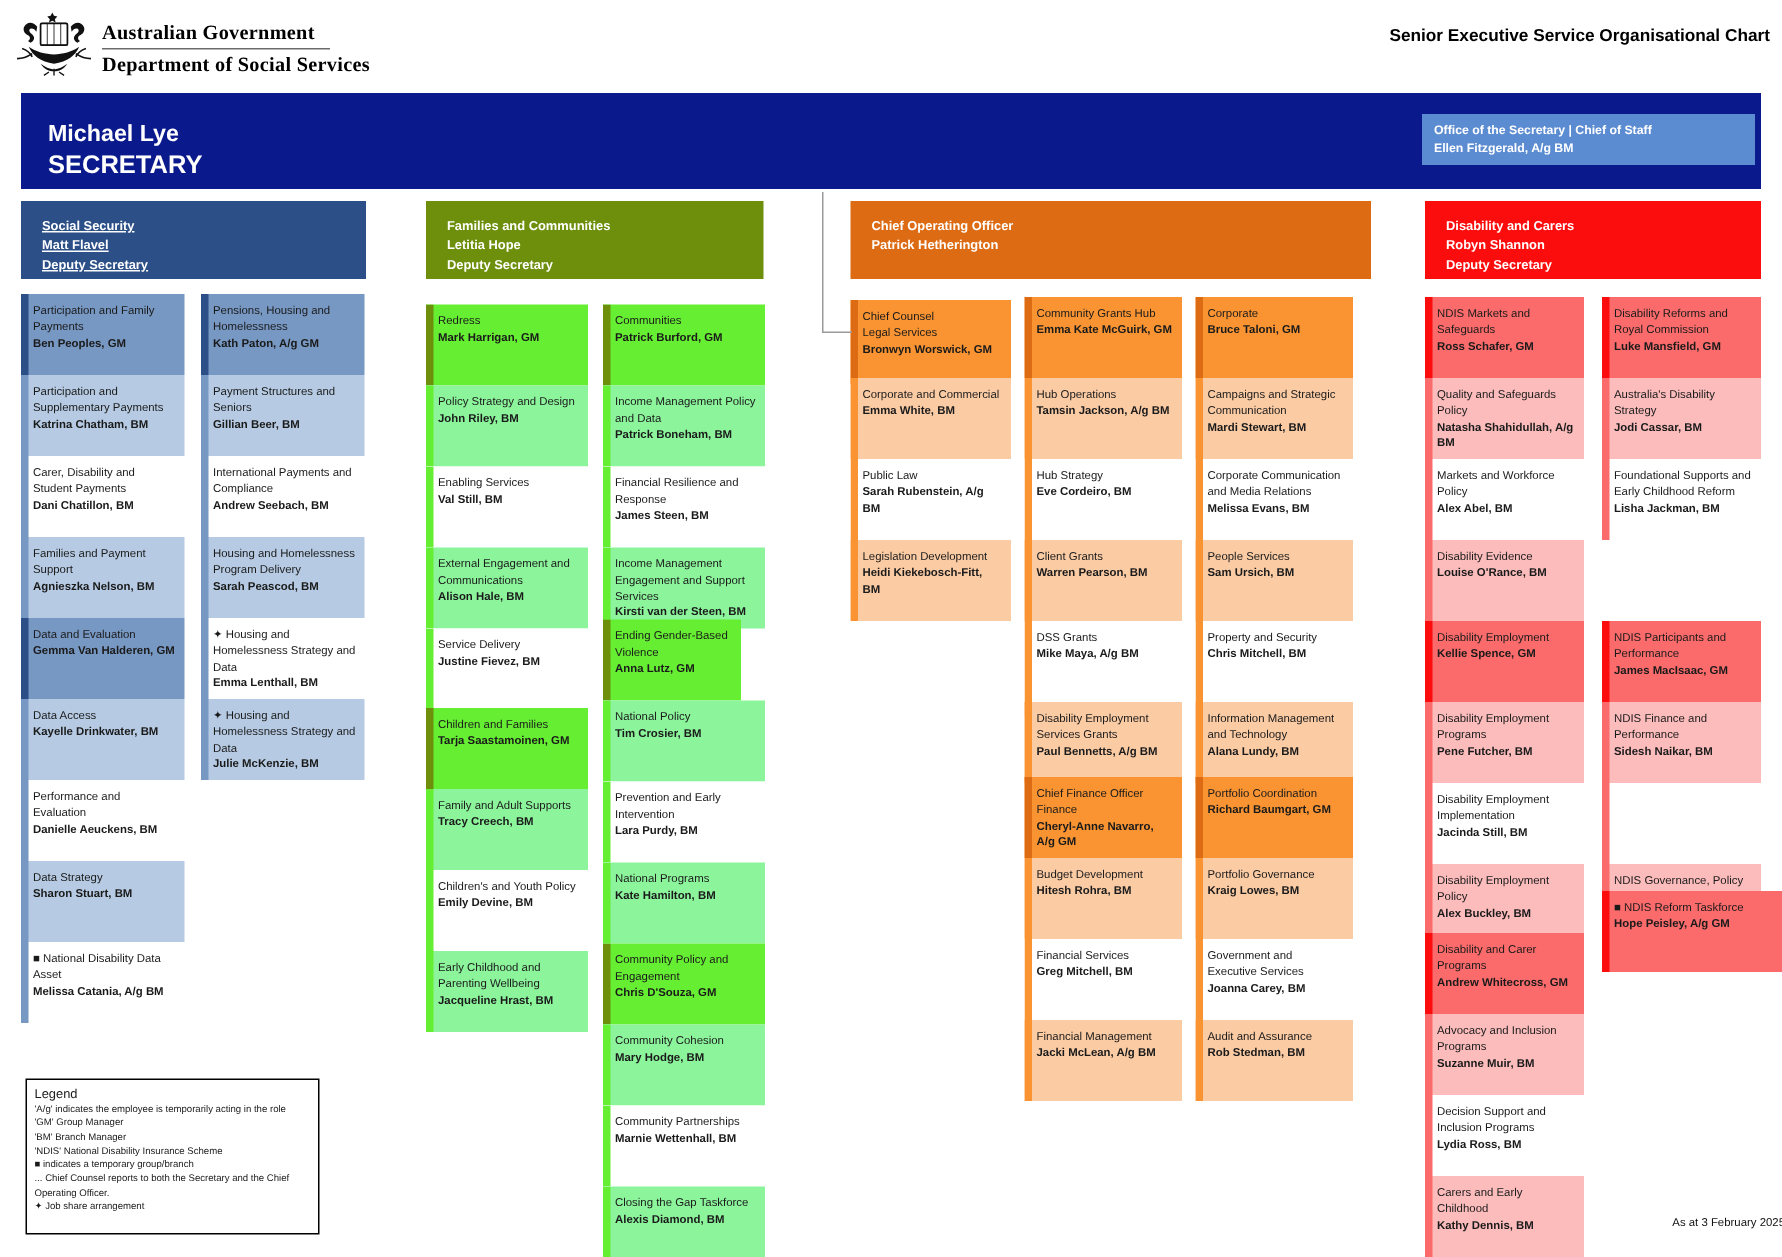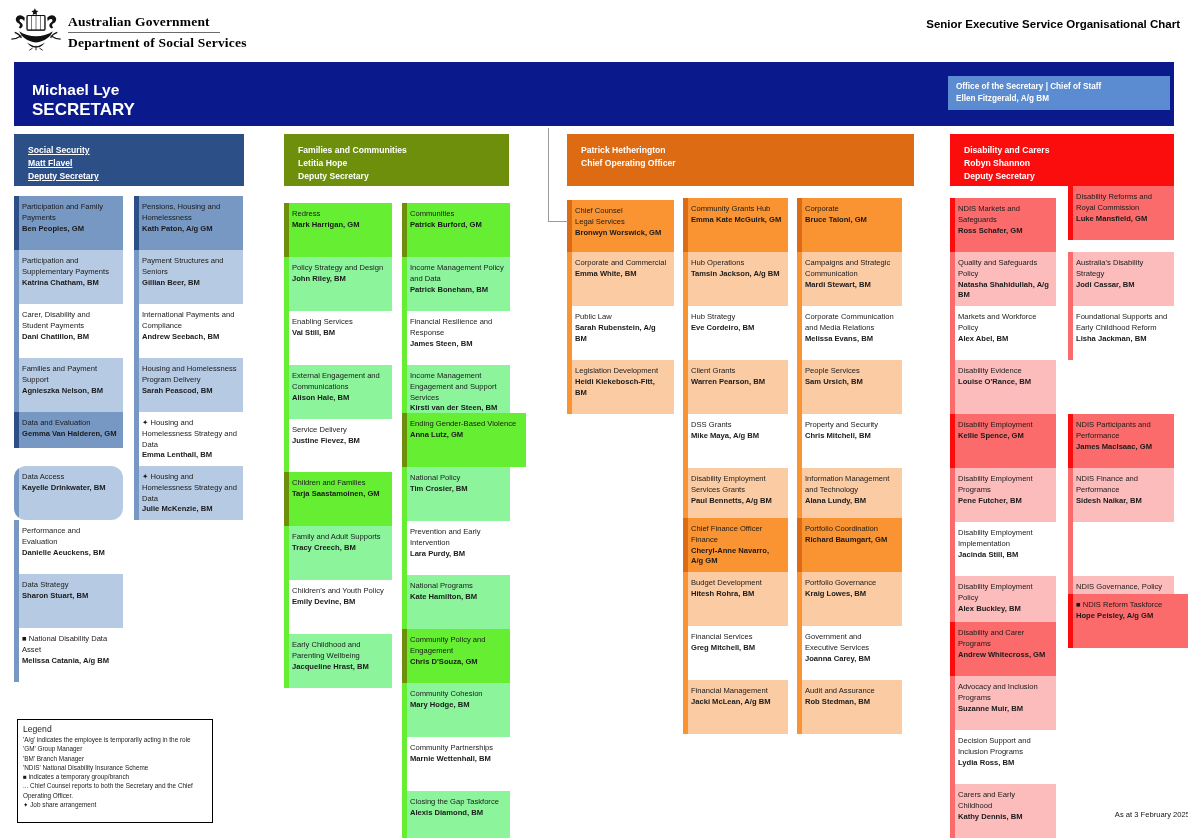--- a/index.html
+++ b/index.html
@@ -114,22 +114,22 @@
         <div>Social Security</div>
         <div>Matt Flavel</div>
         <div>Deputy Secretary</div>
       </div>
       <div class="div-head c-green-head" style="left: 284px; top: 134px; width: 225px; height: 52px;">
         <div>Families and Communities</div>
         <div>Letitia Hope</div>
         <div>Deputy Secretary</div>
       </div>
       <div class="div-head c-orange-head" style="left: 567px; top: 134px; width: 347px; height: 52px;">
+        <div>Chief Operating Officer</div>
         <div>Patrick Hetherington</div>
-        <div>Chief Operating Officer</div>
       </div>
       <div class="div-head c-red-head" style="left: 950px; top: 134px; width: 224px; height: 52px;">
         <div>Disability and Carers</div>
         <div>Robyn Shannon</div>
         <div>Deputy Secretary</div>
       </div>
       <div class="box c-blue-gm gm" style="left: 14px; top: 196px; width: 109px; height: 54px;">
         <div class="bar c-blue-head"></div>
         <div class="txt">
           <div class="role">Participation and Family Payments</div>
@@ -150,28 +150,28 @@
           <div class="person">Dani Chatillon, BM</div>
         </div>
       </div>
       <div class="box c-blue-bm" style="left: 14px; top: 358px; width: 109px; height: 54px;">
         <div class="bar c-blue-bar"></div>
         <div class="txt">
           <div class="role">Families and Payment Support</div>
           <div class="person">Agnieszka Nelson, BM</div>
         </div>
       </div>
-      <div class="box c-blue-gm gm" style="left: 14px; top: 412px; width: 109px; height: 36px;">
+      <div class="box c-blue-gm gm" style="left: 14px; top: 412px; width: 109px; height: 54px;">
         <div class="bar c-blue-head"></div>
         <div class="txt">
           <div class="role">Data and Evaluation</div>
           <div class="person">Gemma Van Halderen, GM</div>
         </div>
       </div>
-      <div class="box c-blue-bm" style="left: 14px; top: 466px; width: 109px; height: 54px; border-radius: 12px;">
+      <div class="box c-blue-bm" style="left: 14px; top: 466px; width: 109px; height: 54px;">
         <div class="bar c-blue-bar"></div>
         <div class="txt">
           <div class="role">Data Access</div>
           <div class="person">Kayelle Drinkwater, BM</div>
         </div>
       </div>
       <div class="box white" style="left: 14px; top: 520px; width: 109px; height: 54px;">
         <div class="bar c-blue-bar"></div>
         <div class="txt">
           <div class="role">Performance and Evaluation</div>
@@ -318,21 +318,21 @@
           <div class="person">James Steen, BM</div>
         </div>
       </div>
       <div class="box c-green-bm" style="left: 402px; top: 365px; width: 108px; height: 54px;">
         <div class="bar c-green-bar"></div>
         <div class="txt">
           <div class="role">Income Management Engagement and Support Services</div>
           <div class="person">Kirsti van der Steen, BM</div>
         </div>
       </div>
-      <div class="box c-green-gm gm" style="left: 402px; top: 413px; width: 124px; height: 54px;">
+      <div class="box c-green-gm gm" style="left: 402px; top: 413px; width: 92px; height: 54px;">
         <div class="bar c-green-head"></div>
         <div class="txt">
           <div class="role">Ending Gender-Based Violence</div>
           <div class="person">Anna Lutz, GM</div>
         </div>
       </div>
       <div class="box c-green-bm" style="left: 402px; top: 467px; width: 108px; height: 54px;">
         <div class="bar c-green-bar"></div>
         <div class="txt">
           <div class="role">National Policy</div>
@@ -628,21 +628,21 @@
           <div class="person">Lydia Ross, BM</div>
         </div>
       </div>
       <div class="box c-red-bm" style="left: 950px; top: 784px; width: 106px; height: 54px;">
         <div class="bar c-red-bar"></div>
         <div class="txt">
           <div class="role">Carers and Early Childhood</div>
           <div class="person">Kathy Dennis, BM</div>
         </div>
       </div>
-      <div class="box c-red-gm gm" style="left: 1068px; top: 186px; width: 106px; height: 54px;">
+      <div class="box c-red-gm gm" style="left: 1068px; top: 198px; width: 106px; height: 54px;">
         <div class="bar c-red-head"></div>
         <div class="txt">
           <div class="role">Disability Reforms and Royal Commission</div>
           <div class="person">Luke Mansfield, GM</div>
         </div>
       </div>
       <div class="box c-red-bm" style="left: 1068px; top: 252px; width: 106px; height: 54px;">
         <div class="bar c-red-bar"></div>
         <div class="txt">
           <div class="role">Australia's Disability Strategy</div>

